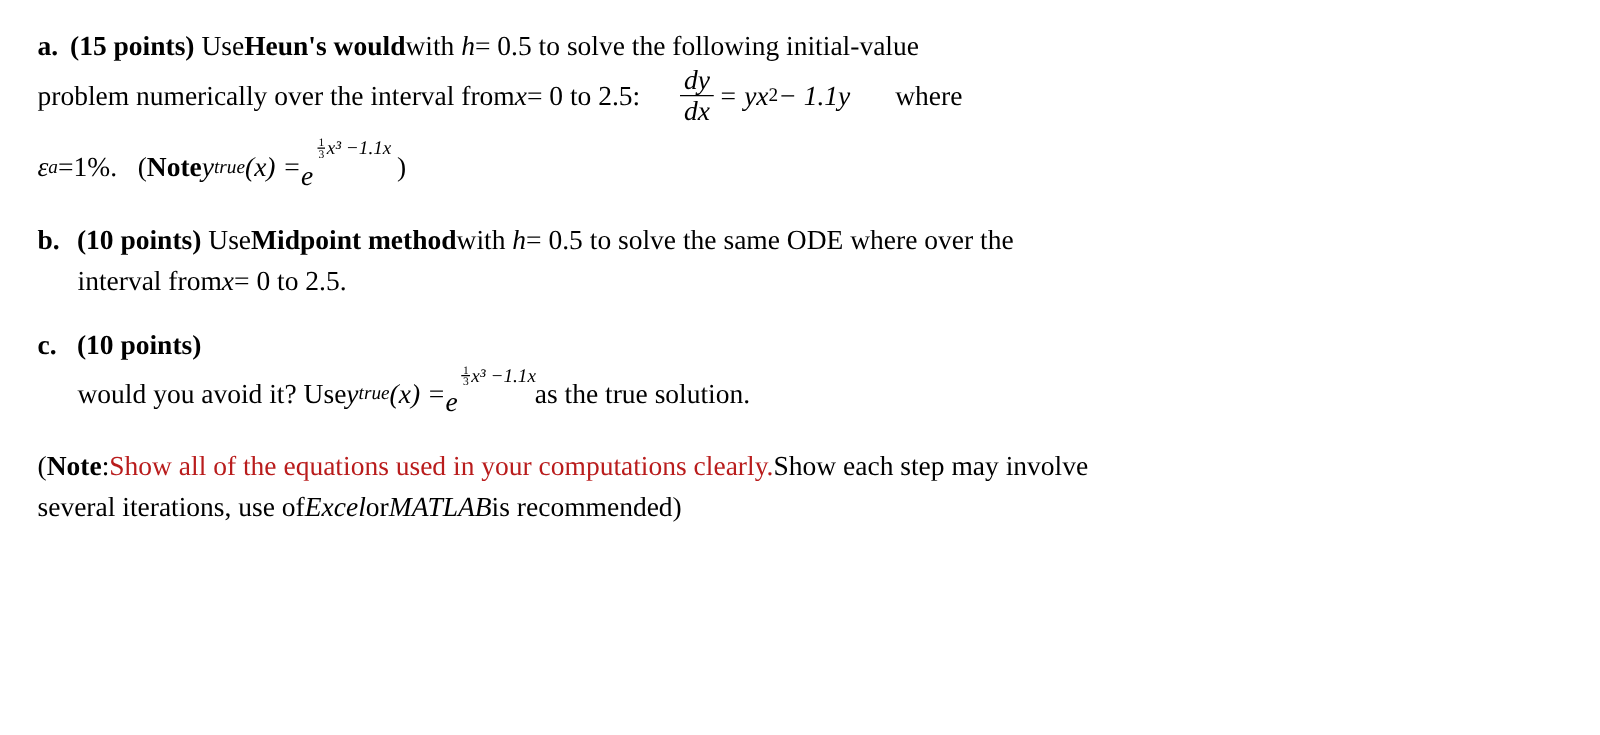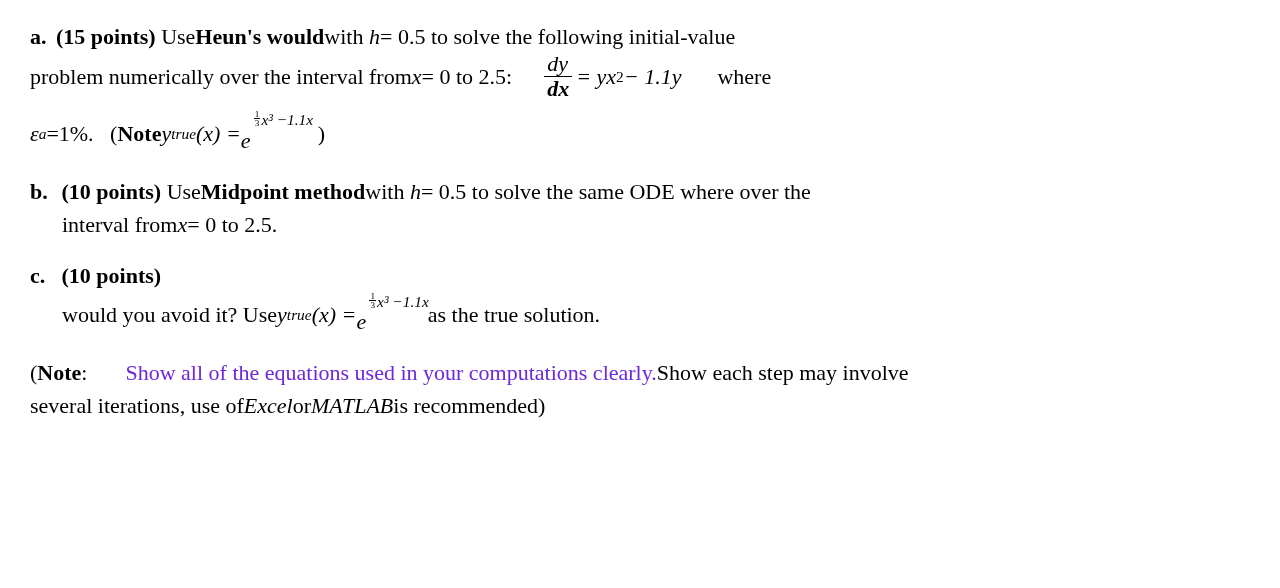--- a/index.html
+++ b/index.html
@@ -16,39 +16,37 @@
   .part {
     margin-bottom: 18px;
   }
   .bold {
     font-weight: bold;
   }
   .italic {
     font-style: italic;
   }
   .red {
-    color: #6d28d9;
-    margin-left: 38px;
+    color: #b91c1c;
   }
   .frac {
     display: inline-block;
     vertical-align: middle;
     text-align: left;
     line-height: 1.0;
     margin: 0 4px;
   }
   .frac .num {
     display: block;
     border-bottom: 1.5px solid #000;
     padding: 0 3px 1px 3px;
   }
   .frac .den {
     display: block;
     padding: 1px 3px 0 3px;
-    font-weight: bold;
   }
   .frac-sm {
     display: inline-block;
     vertical-align: text-bottom;
     text-align: center;
     line-height: 0.9;
     font-size: 0.6em;
     margin: 0 1px;
   }
   .frac-sm .num {

